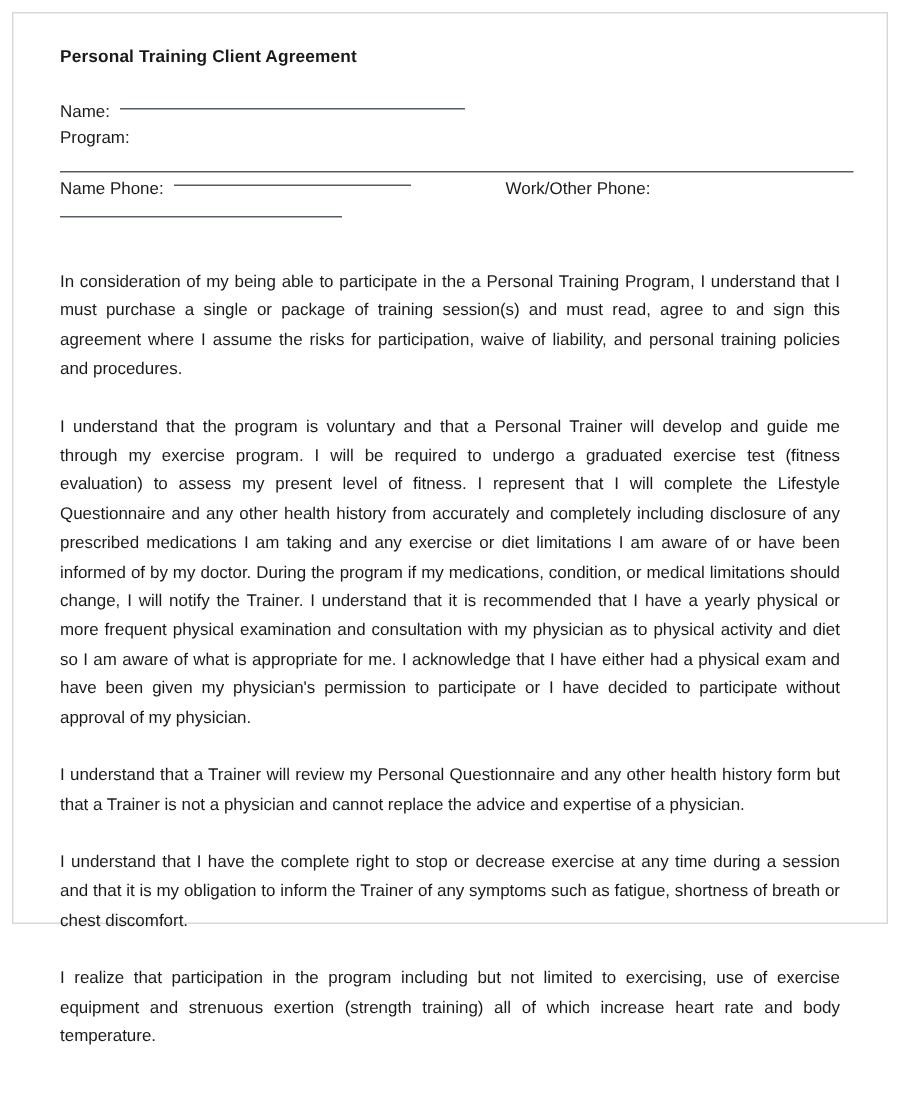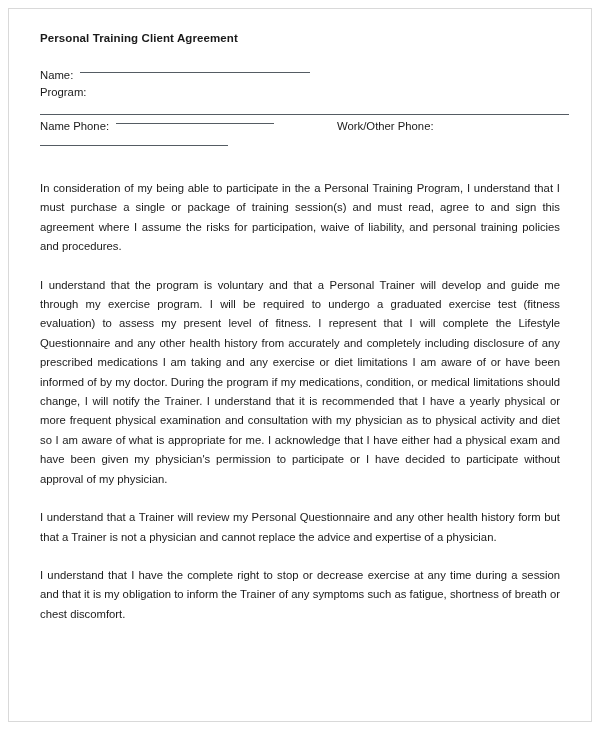--- a/index.html
+++ b/index.html
@@ -13,21 +13,21 @@
     height: 730px;
     font-family: "Liberation Sans", sans-serif;
     color: #1a1a1a;
     overflow: hidden;
   }
 
   #page {
     position: relative;
     box-sizing: border-box;
     width: 584px;
-    height: 714px;
+    height: 608px;
     margin: 8px;
     border: 1px solid #d9d9d9;
     background: #ffffff;
     padding: 22px 22px 0 31px;
     box-sizing: border-box;
   }
 
   .doc-title {
     font-size: 11.5px;
     font-weight: bold;
@@ -113,15 +113,16 @@
 
     <span class="rule rule-tail"></span>
 
   </div>
 
   <div class="body-copy">
     <p class="para">In consideration of my being able to participate in the a Personal Training Program, I understand that I must purchase a single or package of training session(s) and must read, agree to and sign this agreement where I assume the risks for participation, waive of liability, and personal training policies and procedures.</p>
     <p class="para">I understand that the program is voluntary and that a Personal Trainer will develop and guide me through my exercise program.  I will be required to undergo a graduated exercise test (fitness evaluation) to assess my present level of fitness.  I represent that I will complete the Lifestyle Questionnaire and any other health history from accurately and completely including disclosure of any prescribed medications I am taking and any exercise or diet limitations I am aware of or have been informed of by my doctor.  During the program if my medications, condition, or medical limitations should change, I will notify the Trainer.  I understand that it is recommended that I have a yearly physical or more frequent physical examination and consultation with my physician as to physical activity and diet so I am aware of what is appropriate for me.  I acknowledge that I have either had a physical exam and have been given my physician's permission to participate or I have decided to participate without approval of my physician.</p>
     <p class="para">I understand that a Trainer will review my Personal Questionnaire and any other health history form but that a Trainer is not a physician and cannot replace the advice and expertise of a physician.</p>
     <p class="para">I understand that I have the complete right to stop or decrease exercise at any time during a session and that it is my obligation to inform the Trainer of any symptoms such as fatigue, shortness of breath or chest discomfort.</p>
+    <p class="para">I realize that participation in the program including but not limited to exercising, use of exercise equipment and strenuous exertion (strength training) all of which increase heart rate and body temperature.</p>
   </div>
 
 </div>
 
 </body></html>

